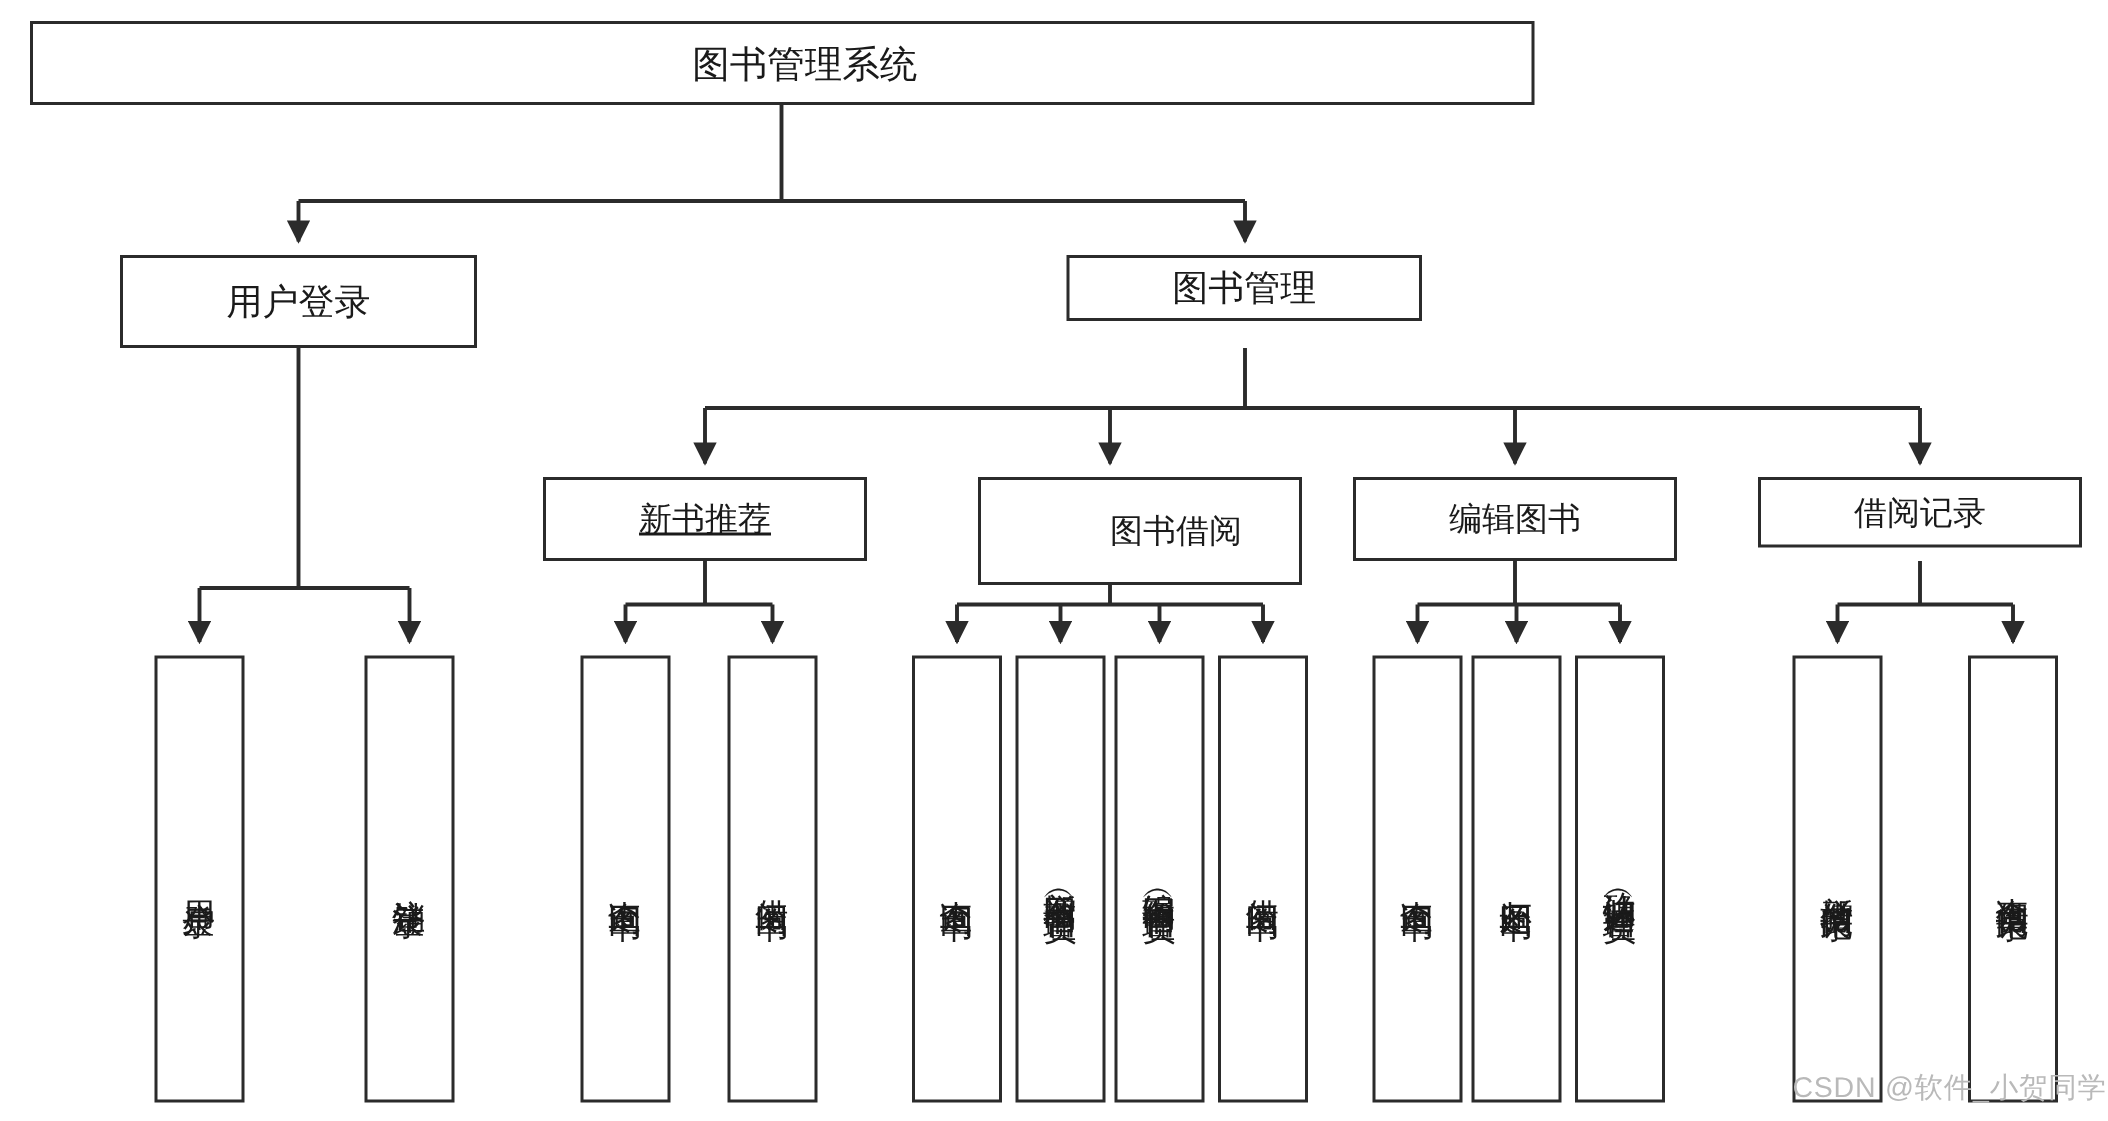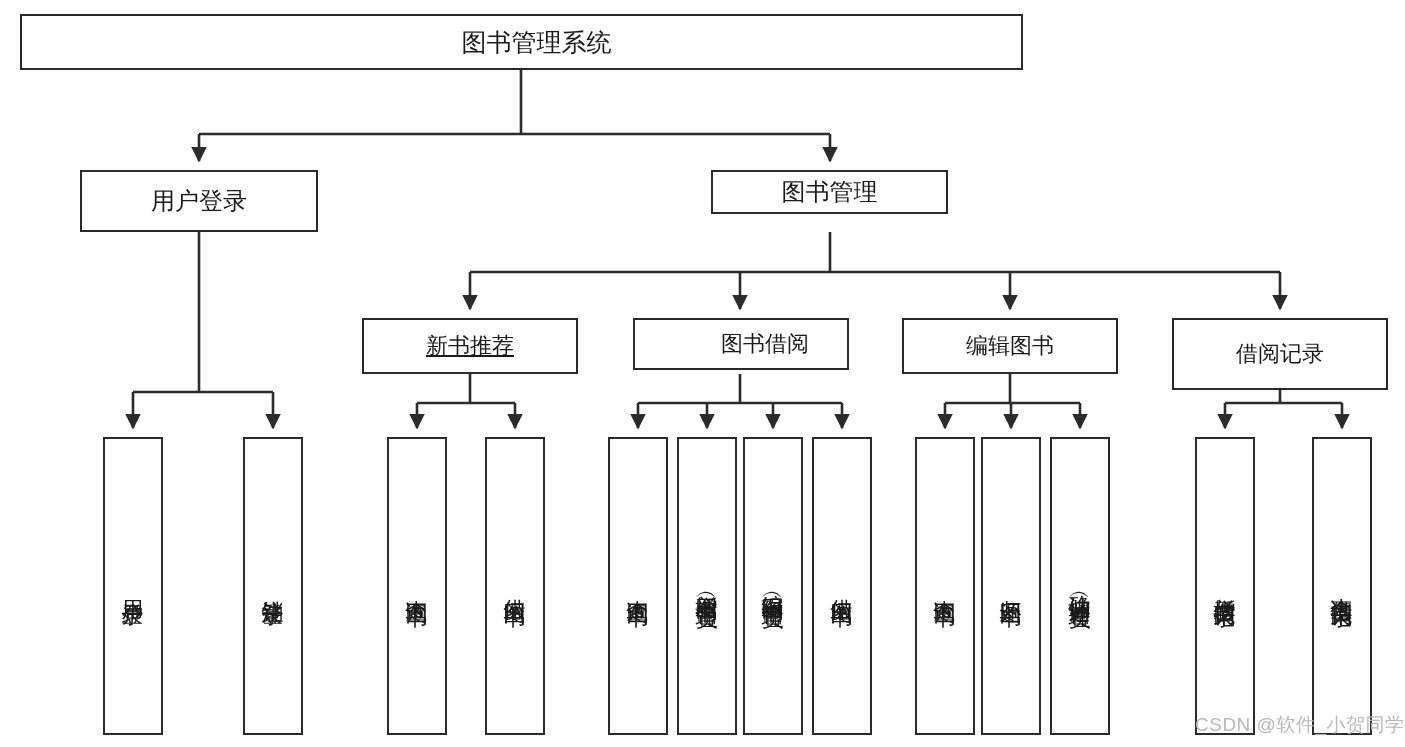--- a/index.html
+++ b/index.html
@@ -132,27 +132,27 @@
   <div class="node branch" style="left:80px; top:170px; width:238px; height:62px;">
     <span>用户登录</span>
   </div>
   <div class="node branch" style="left:711px; top:170px; width:237px; height:44px;">
     <span>图书管理</span>
   </div>
 
   <div class="node sub" style="left:362px; top:318px; width:216px; height:56px;text-decoration:underline;">
     <span>新书推荐</span>
   </div>
-  <div class="node sub" style="left:633px; top:318px; width:216px; height:52px;padding-left:48px;">
+  <div class="node sub" style="left:652px; top:318px; width:216px; height:72px;padding-left:48px;">
     <span>图书借阅</span>
   </div>
   <div class="node sub" style="left:902px; top:318px; width:216px; height:56px;">
     <span>编辑图书</span>
   </div>
-  <div class="node sub" style="left:1172px; top:318px; width:216px; height:72px;">
+  <div class="node sub" style="left:1172px; top:318px; width:216px; height:47px;">
     <span>借阅记录</span>
   </div>
 
   <div class="node leaf" style="left:103px; top:437px; width:60px; height:298px;">
     <span class="vtext">用户登录</span>
   </div>
   <div class="node leaf" style="left:243px; top:437px; width:60px; height:298px;">
     <span class="vtext">注销登录</span>
   </div>
 

